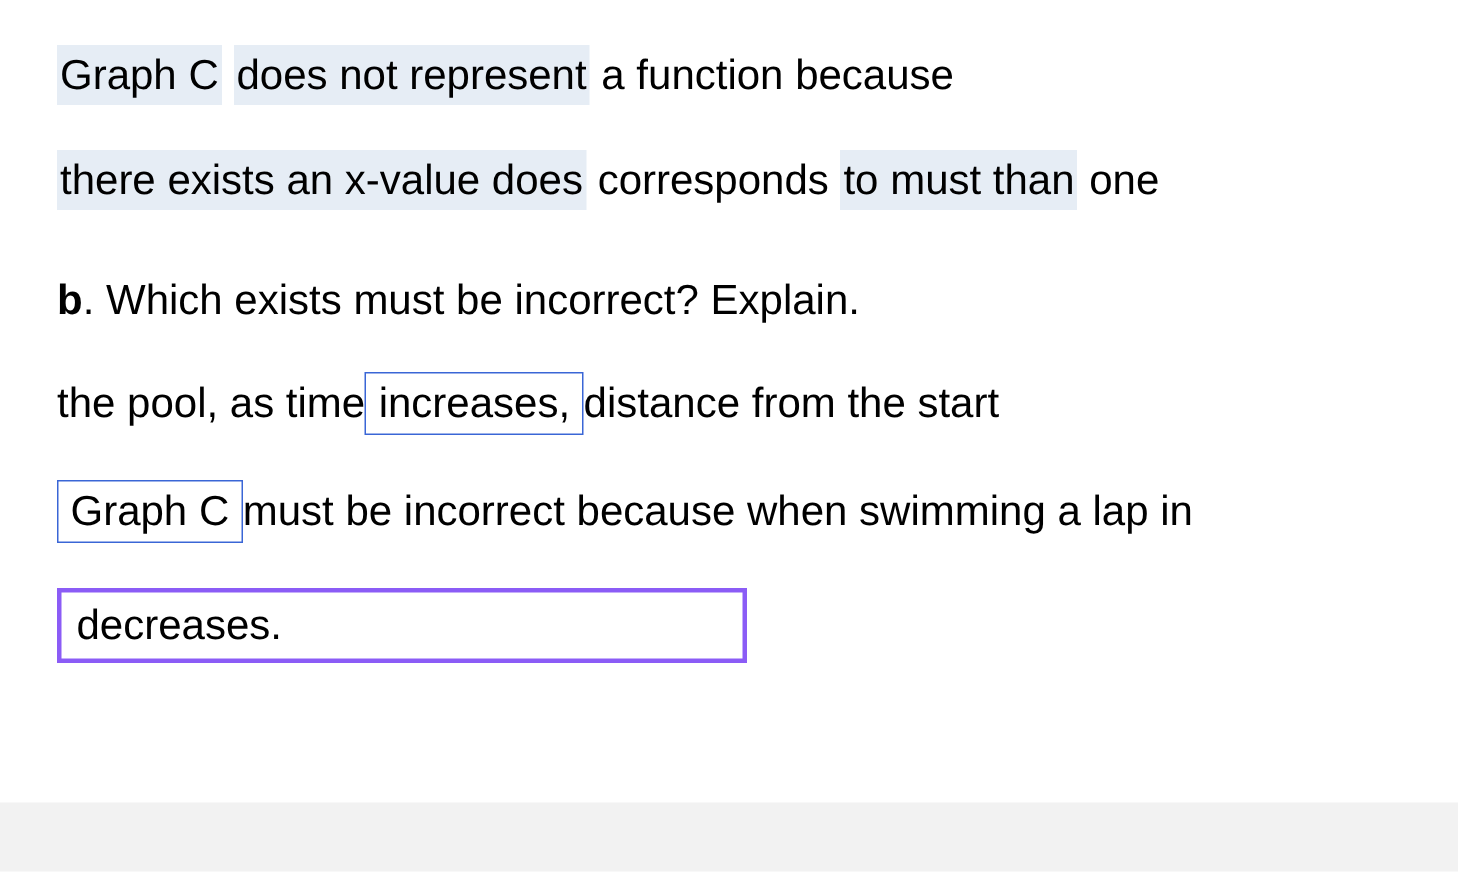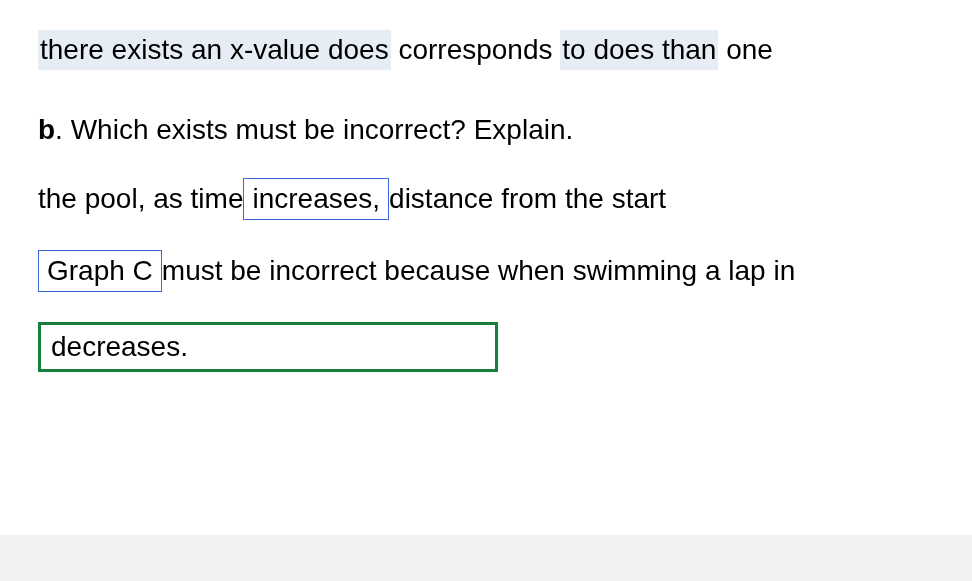--- a/index.html
+++ b/index.html
@@ -52,41 +52,44 @@
       font-weight: bold;
     }
 
     .boxed-thin {
       border: 1px solid #3a66d6;
       padding: 6px 8px;
       display: inline-block;
     }
 
     .boxed-thick {
-      border: 3px solid #15803d;
+      border: 3px solid #8b5cf6;
       padding: 8px 10px;
       display: inline-block;
       min-width: 460px;
     }
 
     .footer-band {
       position: absolute;
       left: 0;
       bottom: 0;
       width: 972px;
       height: 46px;
       background: #f2f2f2;
     }
   </style>
 </head>
 <body>
 
 <div class="para first">
   <span class="line">
-    <span class="hl">there exists an x-value does</span><span class="plain">&nbsp;</span><span class="plain">corresponds</span><span class="plain">&nbsp;</span><span class="hl">to does than</span><span class="plain">&nbsp;</span><span class="plain">one</span>
+    <span class="hl">Graph C</span><span class="plain">&nbsp;</span><span class="hl">does not represent</span><span class="plain">&nbsp;</span><span class="plain">a function because</span>
+  </span>
+  <span class="line">
+    <span class="hl">there exists an x-value does</span><span class="plain">&nbsp;</span><span class="plain">corresponds</span><span class="plain">&nbsp;</span><span class="hl">to must than</span><span class="plain">&nbsp;</span><span class="plain">one</span>
   </span>
 </div>
 
 <div class="para">
   <span class="line">
     <span class="bold plain">b</span><span class="plain">. Which exists must be incorrect? Explain.</span>
   </span>
 </div>
 
 <div class="para">

